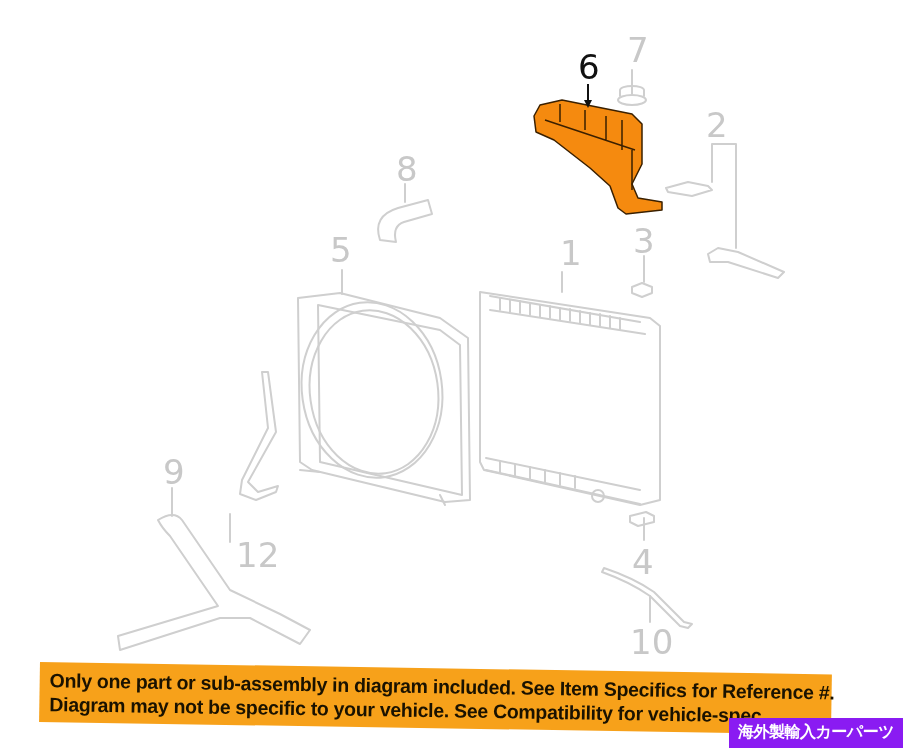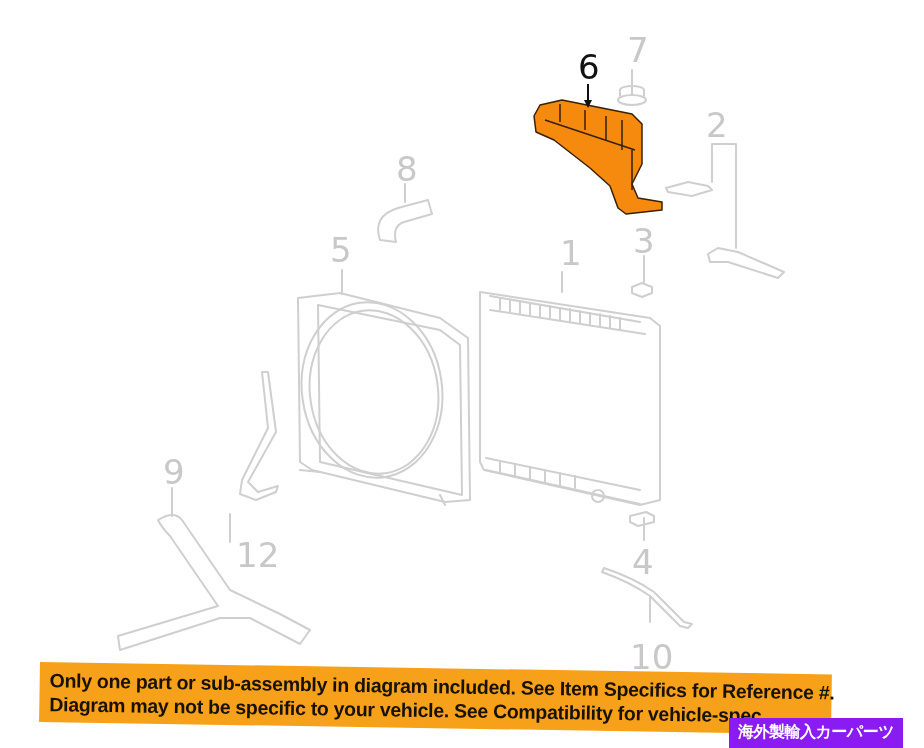--- a/index.html
+++ b/index.html
@@ -72,20 +72,20 @@
 
 <div class="callout" style="left:560px;top:236px;">1</div>
 <div class="callout" style="left:706px;top:108px;">2</div>
 <div class="callout" style="left:633px;top:224px;">3</div>
 <div class="callout" style="left:632px;top:545px;">4</div>
 <div class="callout" style="left:330px;top:233px;">5</div>
 <div class="callout active" style="left:578px;top:50px;">6</div>
 <div class="callout" style="left:627px;top:33px;">7</div>
 <div class="callout" style="left:396px;top:152px;">8</div>
 <div class="callout" style="left:163px;top:455px;">9</div>
-<div class="callout" style="left:630px;top:640px;">10</div>
+<div class="callout" style="left:630px;top:625px;">10</div>
 <div class="callout" style="left:236px;top:538px;">12</div>
 
 <div id="banner">
   <div class="line">Only one part or sub-assembly in diagram included. See Item Specifics for Reference #.</div>
   <div class="line">Diagram may not be specific to your vehicle. See Compatibility for vehicle-spec</div>
 </div>
 <div id="badge">海外製輸入カーパーツ</div>
 
 </body></html>

